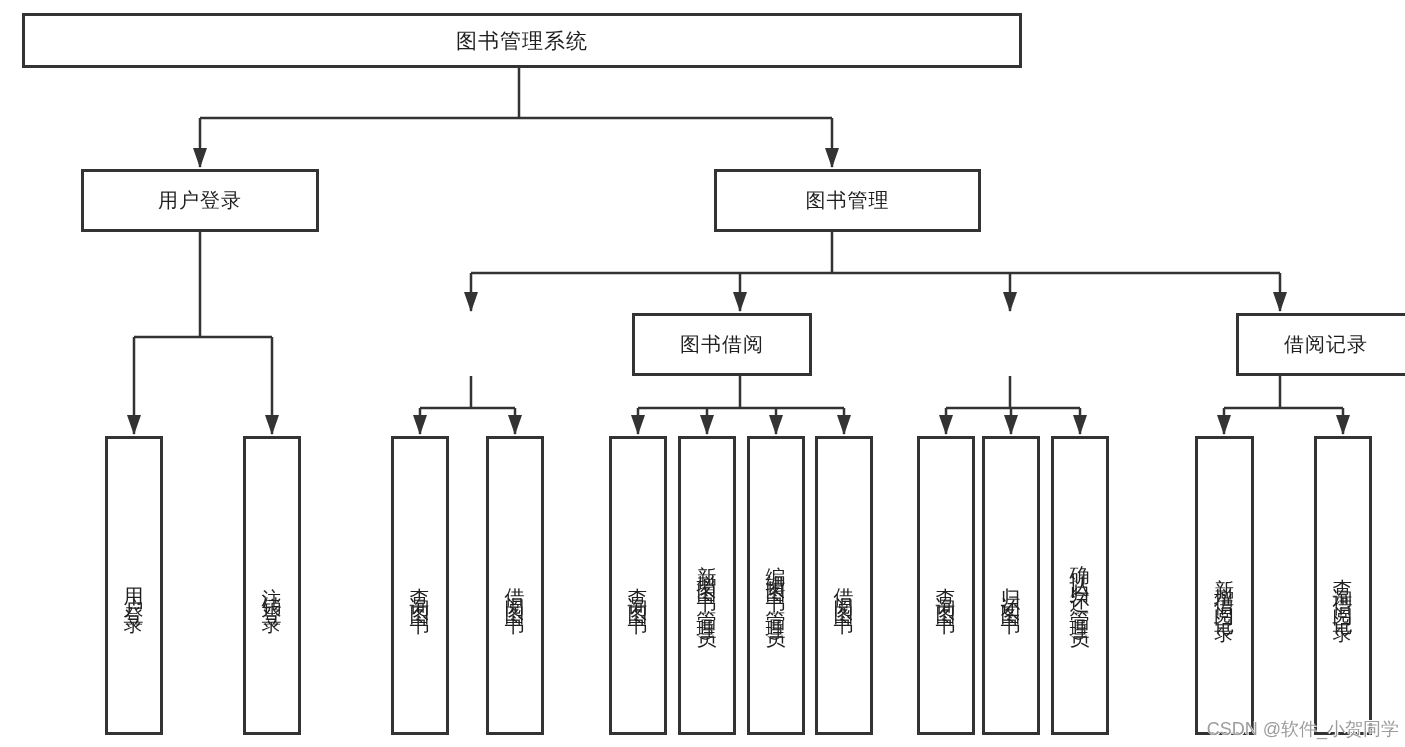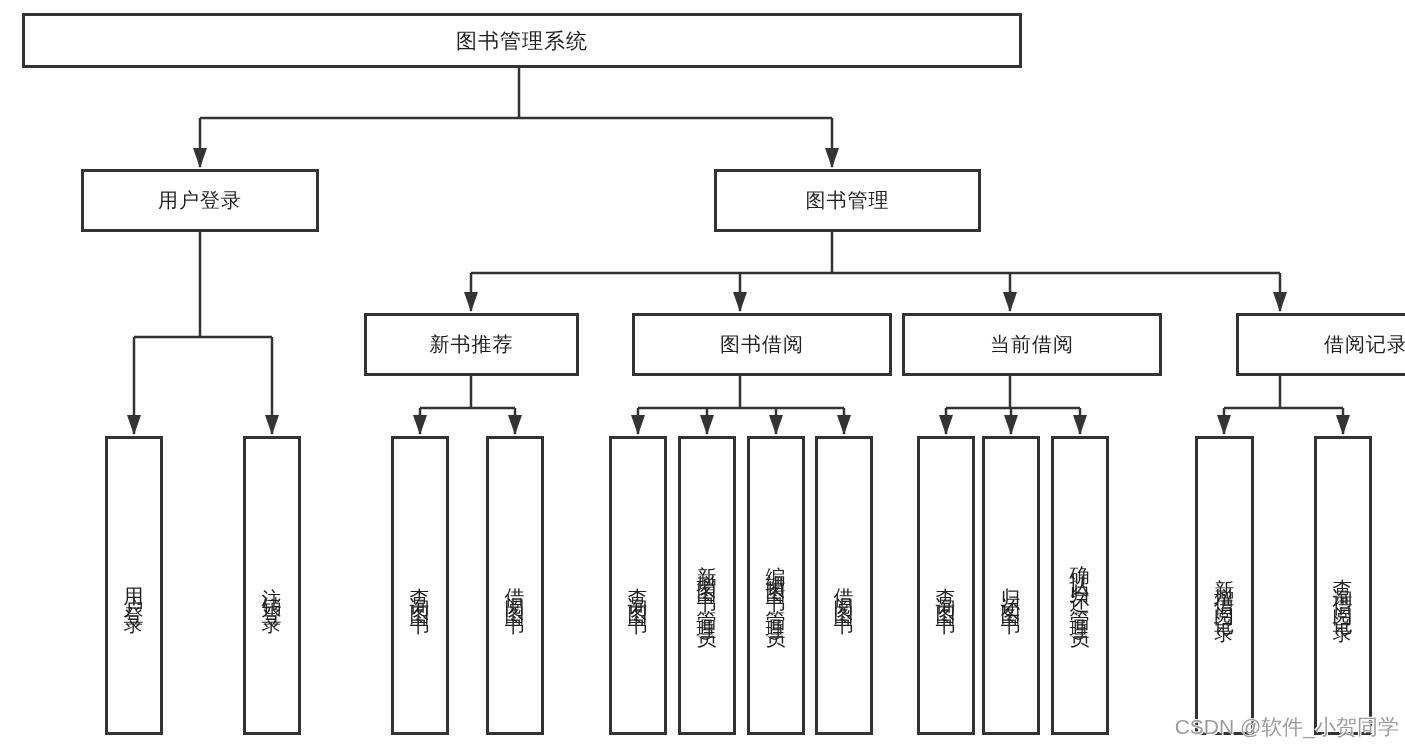--- a/index.html
+++ b/index.html
@@ -33,21 +33,21 @@
     justify-content: center;
     color: #1f1f1f;
     font-size: 20px;
     letter-spacing: 1px;
     white-space: nowrap;
   }
   .node.root    { left: 22px;  top: 13px;  width: 1000px; height: 55px; font-size: 21px; }
   .node.branch  { height: 63px; top: 169px; }
   .node.b-login { left: 81px;  width: 238px; }
   .node.b-manage{ left: 714px; width: 267px; }
-  .node.sub     { height: 63px; top: 313px; width: 260px; }
+  .node.sub     { height: 63px; top: 313px; width: 180px; }
   .node.s-recommend { left: 364px; width: 215px; }
   .node.s-borrow    { left: 632px; }
   .node.s-current   { left: 902px; }
   .node.s-records   { left: 1236px; }
   .leaf {
     position: absolute;
     box-sizing: border-box;
     border: 3px solid #333333;
     background: #ffffff;
     top: 436px;
@@ -76,21 +76,21 @@
   .l8  { left: 815px;  }
   .l9  { left: 917px;  }
   .l10 { left: 982px;  }
   .l11 { left: 1051px; }
   .l12 { left: 1195px; width: 59px; }
   .l13 { left: 1314px; }
   .watermark {
     position: absolute;
     right: 6px;
     bottom: 6px;
-    font-size: 21px;
+    font-size: 18px;
     color: #9c9c9c;
     text-shadow: 1px 1px 0 #ffffff, -1px -1px 0 #ffffff;
     z-index: 5;
     white-space: nowrap;
   }
 </style>
 </head>
 <body>
 
 <div class="canvas">
@@ -129,23 +129,21 @@
     <path d="M1080,408 V434" fill="none" stroke="#333333" stroke-width="2.5" marker-end="url(#arrow)"></path>
     <path d="M1224,408 V434" fill="none" stroke="#333333" stroke-width="2.5" marker-end="url(#arrow)"></path>
     <path d="M1343,408 V434" fill="none" stroke="#333333" stroke-width="2.5" marker-end="url(#arrow)"></path>
   </svg>
 
   <div class="node root">图书管理系统</div>
 
   <div class="node branch b-login">用户登录</div>
   <div class="node branch b-manage">图书管理</div>
 
-  <div class="node sub s-recommend">新书推荐</div>
   <div class="node sub s-borrow">图书借阅</div>
-  <div class="node sub s-current">当前借阅</div>
   <div class="node sub s-records">借阅记录</div>
 
   <div class="leaf l1">
     <span class="vtext">用户登录</span>
   </div>
   <div class="leaf l2">
     <span class="vtext">注销登录</span>
   </div>
 
   <div class="leaf l3">

